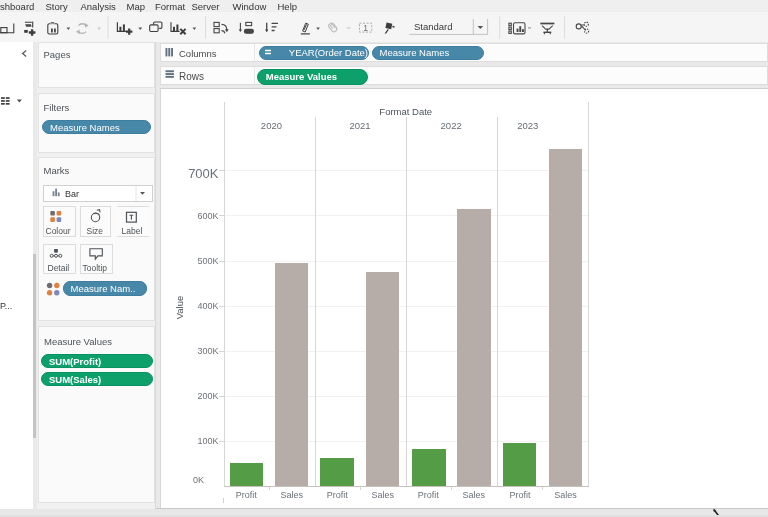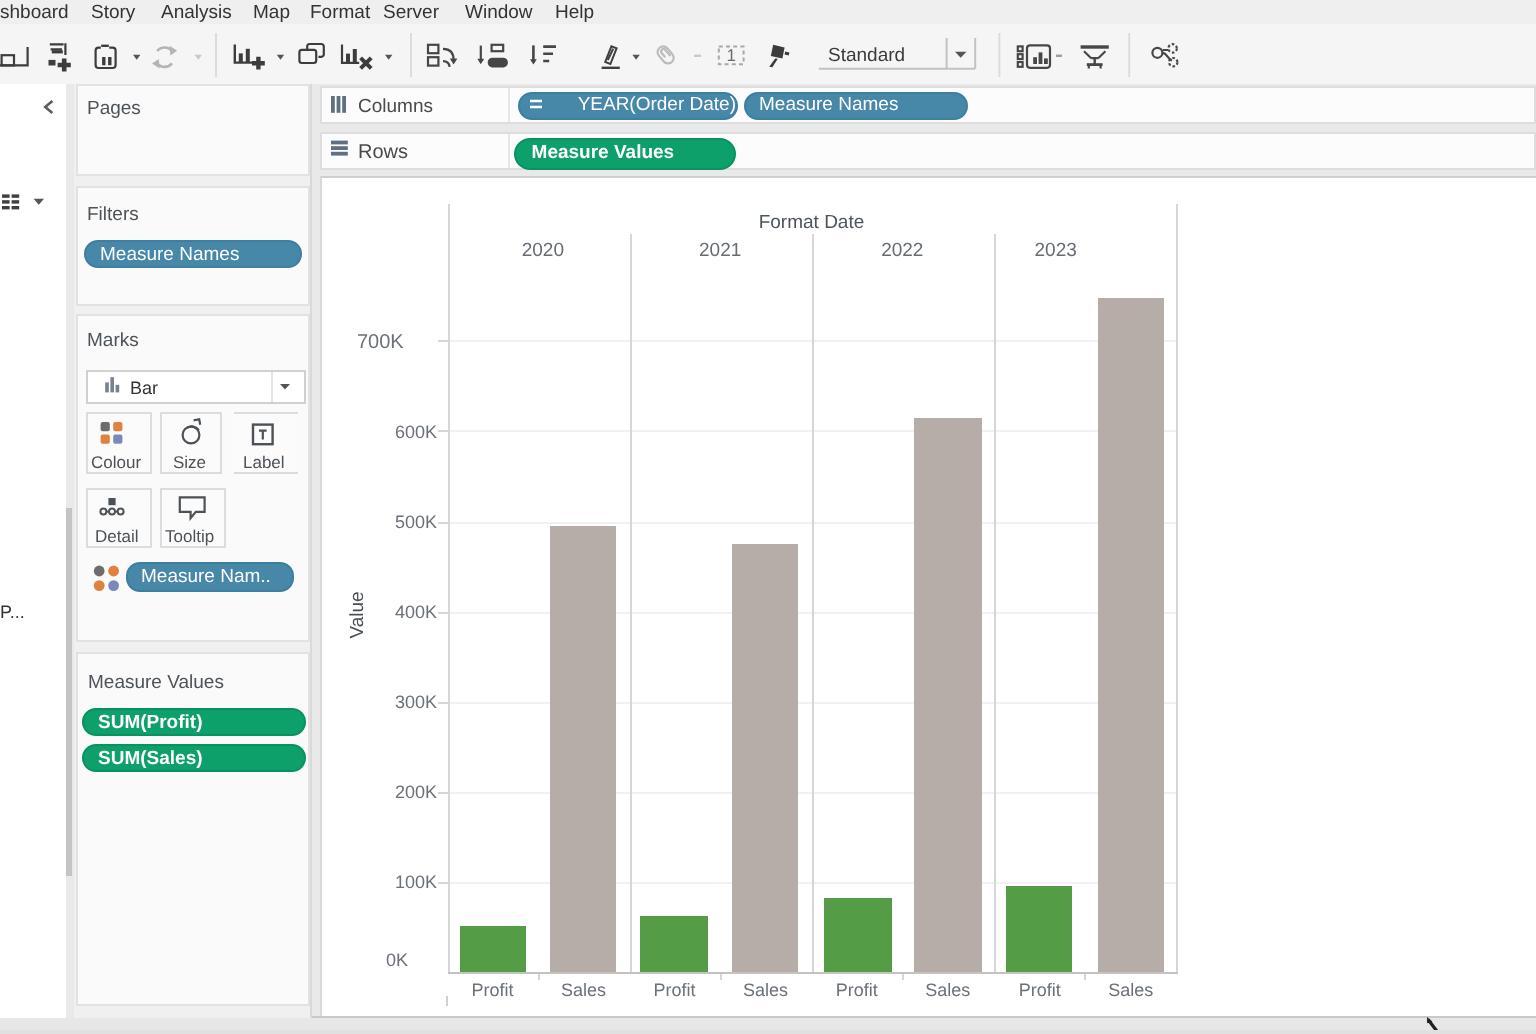--- a/index.html
+++ b/index.html
@@ -293,21 +293,21 @@
 <div class="a" style="left:412.1px;top:449.0px;width:33.5px;height:37.0px;background:#549d46"></div>
 <div class="a" style="left:457.2px;top:209.0px;width:33.5px;height:277.0px;background:#b7ada8"></div>
 <div class="a" style="left:502.9px;top:442.9px;width:33.5px;height:43.1px;background:#549d46"></div>
 <div class="a" style="left:548.9px;top:149.0px;width:33.5px;height:337.0px;background:#b7ada8"></div>
 <div class="a" style="left:223.5px;top:485.6px;width:365.3px;height:1.5px;background:#c5c2bf"></div>
 <div class="a" style="left:269.0px;top:487.1px;width:1px;height:3px;background:#d6d6d6"></div>
 <div class="a" style="left:360.1px;top:487.1px;width:1px;height:3px;background:#d6d6d6"></div>
 <div class="a" style="left:451.1px;top:487.1px;width:1px;height:3px;background:#d6d6d6"></div>
 <div class="a" style="left:542.2px;top:487.1px;width:1px;height:3px;background:#d6d6d6"></div>
 <div class="a" style="left:222.5px;top:498px;width:1px;height:5px;background:#cfcfcf"></div>
-<div class="t" style="left:178.5px;top:165.6px;width:40px;font-size:10px;color:#6b7178">700K</div>
+<div class="t" style="left:178.5px;top:165.6px;width:40px;text-align:right;font-size:13px;color:#6b7178">700K</div>
 <div class="t" style="left:178.5px;top:210.7px;width:40px;text-align:right;font-size:9px;color:#6b7178">600K</div>
 <div class="t" style="left:178.5px;top:255.8px;width:40px;text-align:right;font-size:9px;color:#6b7178">500K</div>
 <div class="t" style="left:178.5px;top:300.9px;width:40px;text-align:right;font-size:9px;color:#6b7178">400K</div>
 <div class="t" style="left:178.5px;top:346.0px;width:40px;text-align:right;font-size:9px;color:#6b7178">300K</div>
 <div class="t" style="left:178.5px;top:391.1px;width:40px;text-align:right;font-size:9px;color:#6b7178">200K</div>
 <div class="t" style="left:178.5px;top:436.2px;width:40px;text-align:right;font-size:9px;color:#6b7178">100K</div>
 <div class="t" style="left:178.5px;top:474.8px;width:40px;text-align:center;font-size:9px;color:#6b7178">0K</div>
 <div class="t" style="left:153.8px;top:302px;width:50px;text-align:center;font-size:9.5px;color:#4a4f55;transform:rotate(-90deg)">Value</div>
 <div class="t" style="left:221.25px;top:489.8px;width:50px;text-align:center;font-size:9px;color:#6b7178">Profit</div>
 <div class="t" style="left:266.75px;top:489.8px;width:50px;text-align:center;font-size:9px;color:#6b7178">Sales</div>

